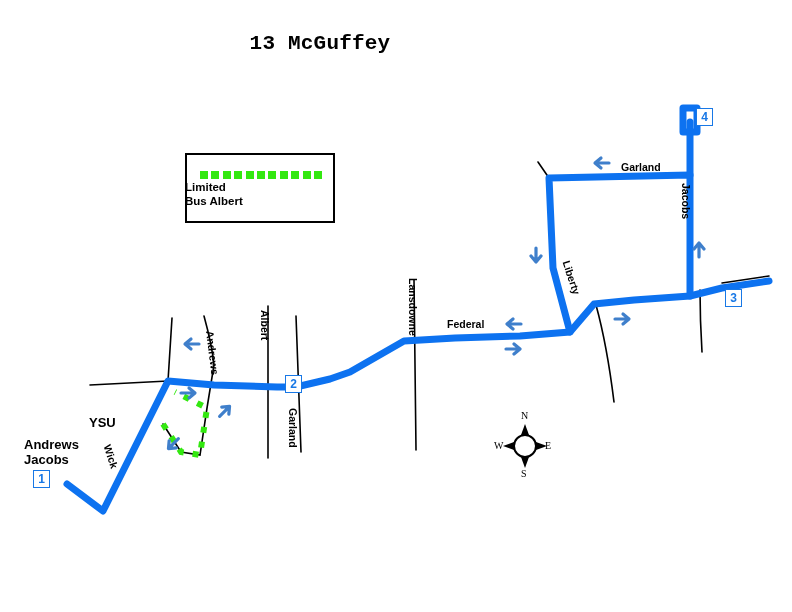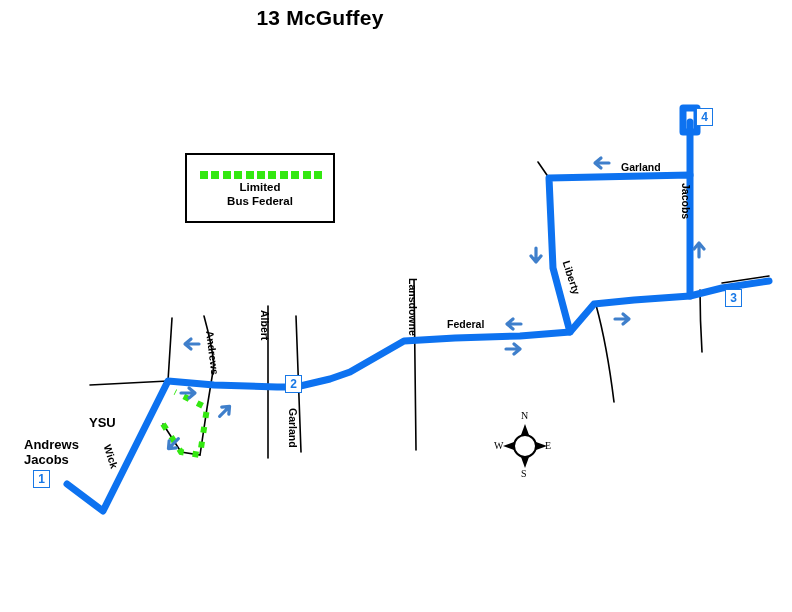--- a/index.html
+++ b/index.html
@@ -5,36 +5,36 @@
   html,body{margin:0;padding:0;}
   body{
     width:792px;height:612px;background:#ffffff;
     font-family:"Liberation Sans", sans-serif;
     overflow:hidden;position:relative;
   }
   #map-root{position:absolute;left:0;top:0;width:792px;height:612px;}
   svg#map-svg{position:absolute;left:0;top:0;width:792px;height:612px;}
 
   .map-title{
-    position:absolute;left:0;top:6px;width:640px;text-align:center;
-    font-size:21px;font-weight:bold;color:#000000;letter-spacing:0.2px;
+    position:absolute;left:0;top:32px;width:640px;text-align:center;
+    font-size:21px;font-weight:bold;color:#000000;letter-spacing:0.2px;font-family:Liberation Mono, monospace;
   }
 
   
   .legend-box{
     position:absolute;left:185px;top:153px;width:150px;height:70px;
     border:2px solid #000000;background:#ffffff;box-sizing:border-box;
   }
   .legend-swatch{
     position:absolute;left:200px;top:171px;width:122px;height:8px;
     display:flex;justify-content:space-between;
   }
   .legend-swatch i{display:block;width:8px;height:8px;background:#33e810;}
   .legend-text{
-    position:absolute;left:185px;top:180px;width:150px;text-align:center;
+    position:absolute;left:185px;top:180px;width:150px;
     font-size:11.5px;font-weight:bold;color:#000000;line-height:14px;
   }
 
   
   .stop-marker{
     position:absolute;width:17px;height:18px;box-sizing:border-box;
     border:1.5px solid #1878e6;background:#ffffff;
     color:#1878e6;font-size:12px;font-weight:bold;
     display:flex;align-items:center;justify-content:center;line-height:1;
   }
@@ -129,21 +129,21 @@
       <i style="background: rgb(51, 232, 16);"></i>
       <i style="background: rgb(51, 232, 16);"></i>
       <i style="background: rgb(51, 232, 16);"></i>
       <i style="background: rgb(51, 232, 16);"></i>
       <i style="background: rgb(51, 232, 16);"></i>
       <i style="background: rgb(51, 232, 16);"></i>
       <i style="background: rgb(51, 232, 16);"></i>
     </div>
   <div class="legend-text">
     <div>Limited</div>
-    <div>Bus Federal</div>
+    <div>Bus Albert</div>
   </div>
 
   <div class="lbl big" style="left:24px;top:437px;">
     <div>Andrews</div>
     <div>Jacobs</div>
   </div>
   <div class="lbl big" style="left:89px;top:415px;">YSU</div>
 
   <div class="lbl rot" style="left:113px;top:443px;transform:rotate(72deg);">Wick</div>
   <div class="lbl rot" style="left:216px;top:330px;transform:rotate(83deg);">Andrews</div>

